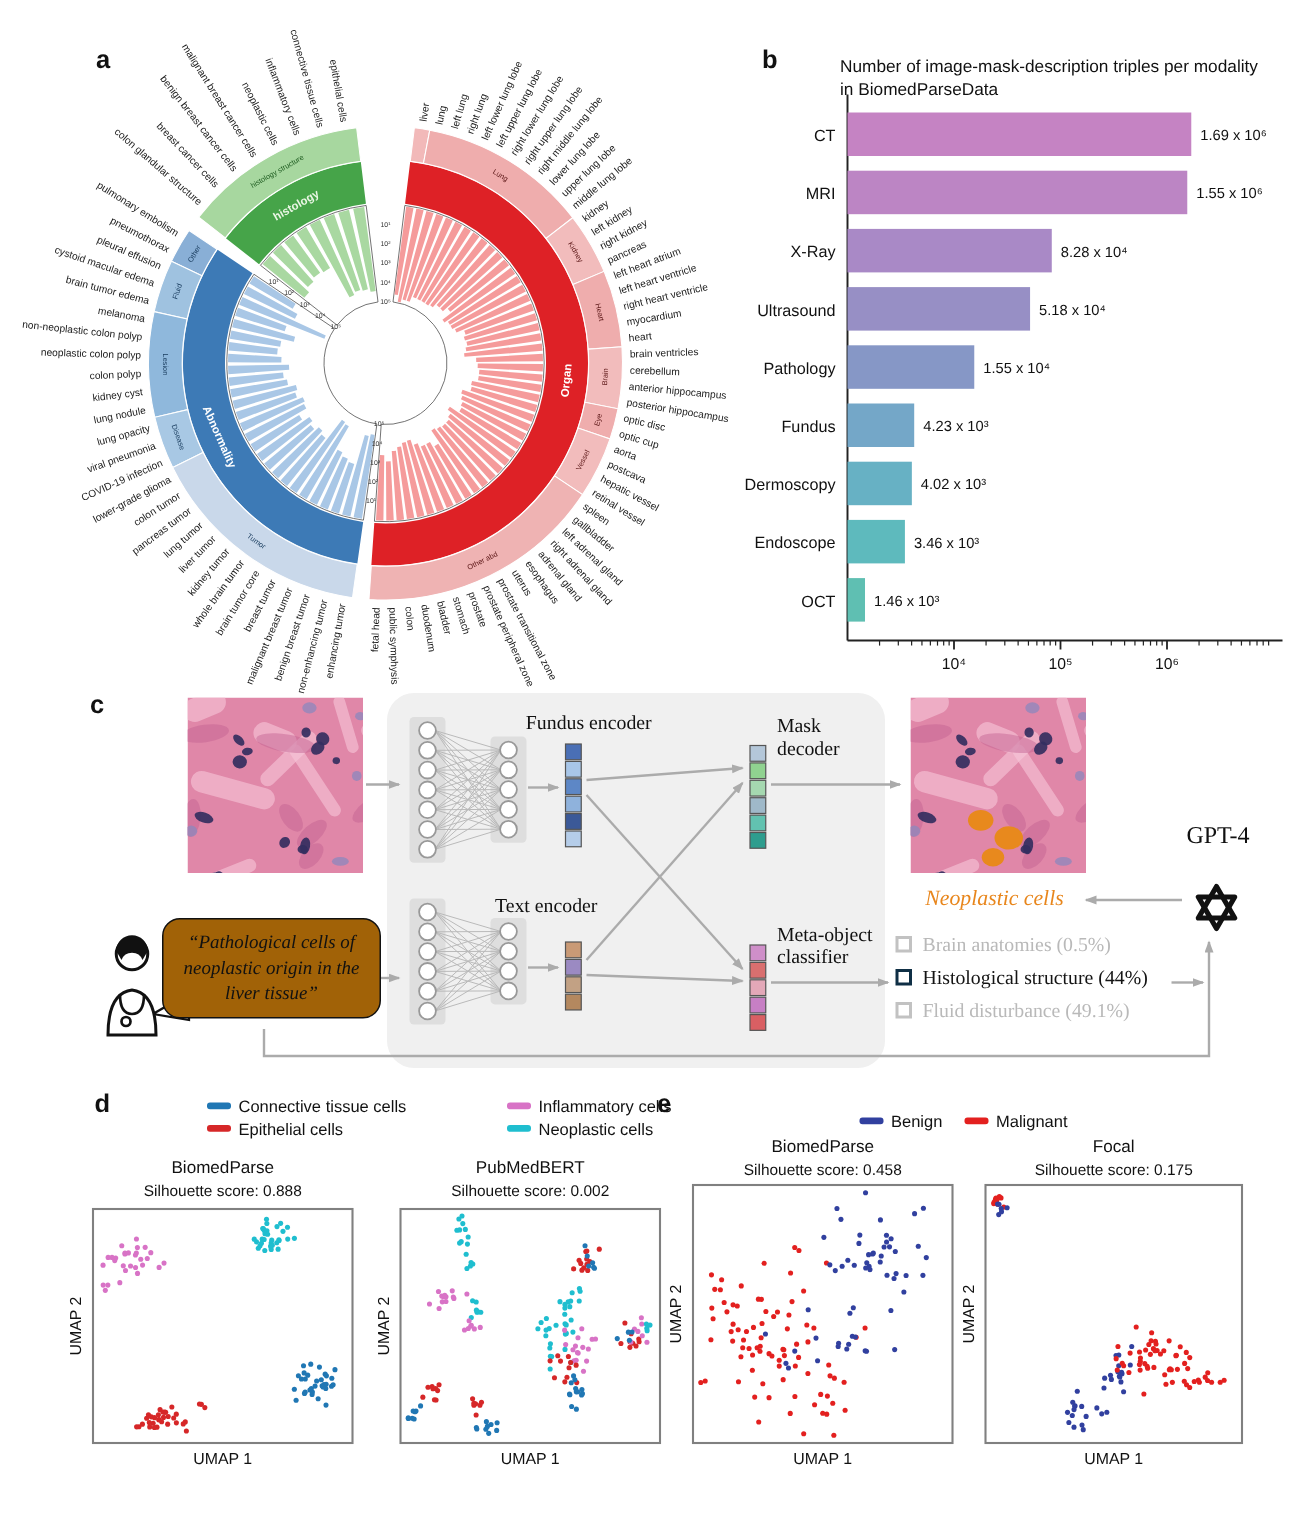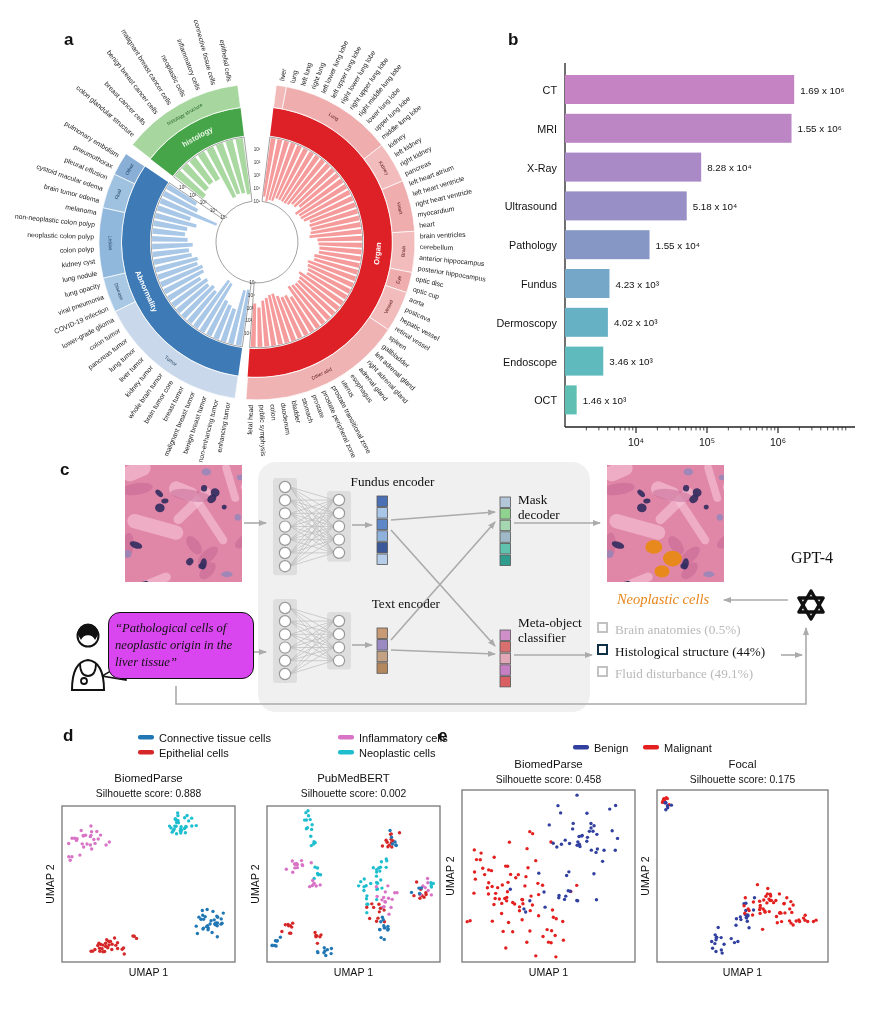--- a/index.html
+++ b/index.html
@@ -2,29 +2,29 @@
 <html><head>
 <meta charset="utf-8">
 <style>
   html,body{margin:0;padding:0;background:#fff;}
   .page{position:relative;width:874px;height:1024px;background:#fff;overflow:hidden;
         font-family:"Liberation Sans",sans-serif;color:#111;}
   .pl{position:absolute;font-weight:bold;font-size:17px;font-family:"Liberation Sans",sans-serif;}
   svg{position:absolute;overflow:visible;}
   #b-title{position:absolute;left:560px;top:38px;width:286px;font-size:11.5px;line-height:1.3;color:#111;}
   .enc-label{position:absolute;font-family:"Liberation Serif",serif;font-size:13.2px;color:#111;line-height:1.15;}
-  #bubble{position:absolute;left:108px;top:612px;width:132px;background:#d946ef;border:1.8px solid #111;
+  #bubble{position:absolute;left:108px;top:612px;width:132px;background:#a16207;border:1.8px solid #111;
           border-radius:12px;padding:7px 6px;font-family:"Liberation Serif",serif;font-style:italic;
-          font-size:12.6px;line-height:1.35;}
+          font-size:12.6px;text-align:center;line-height:1.35;}
   #neo-label{position:absolute;left:593px;top:591px;width:140px;text-align:center;
              font-family:"Liberation Serif",serif;font-style:italic;font-size:14.5px;}
   #gpt-label{position:absolute;left:783px;top:549px;width:58px;text-align:center;
              font-family:"Liberation Serif",serif;font-size:16px;}
   #cand-list{position:absolute;left:597px;top:622px;}
-  .cand-row{display:flex;align-items:flex-start;gap:7px;height:15px;margin-bottom:7px;
+  .cand-row{display:flex;align-items:center;gap:7px;height:15px;margin-bottom:7px;
             font-family:"Liberation Serif",serif;font-size:13.2px;}
   .cand-box{width:11px;height:11px;box-sizing:border-box;background:#fff;}
   .cand-row.inactive .cand-box{border:2px solid #c2c2c2;}
   .cand-row.inactive .cand-label{color:#b9b9b9;}
   .cand-row.active .cand-box{border:2.6px solid #0f2f45;}
   .cand-row.active .cand-label{color:#141414;}
 </style>
 </head>
 <body>
 
@@ -247,20 +247,21 @@
       <text x="250.0384043463743" y="299.735158231527" text-anchor="middle" font-size="4.6" fill="#333" font-family="&quot;Liberation Sans&quot;,sans-serif">10³</text>
       <text x="251.37636867620026" y="287.0052779708131" text-anchor="middle" font-size="4.6" fill="#333" font-family="&quot;Liberation Sans&quot;,sans-serif">10⁴</text>
       <text x="252.71433300602624" y="274.2753977100992" text-anchor="middle" font-size="4.6" fill="#333" font-family="&quot;Liberation Sans&quot;,sans-serif">10⁵</text>
       <text x="182.40863311862984" y="179.306199738634" text-anchor="middle" font-size="4.6" fill="#333" font-family="&quot;Liberation Sans&quot;,sans-serif">10¹</text>
       <text x="192.76405064662916" y="186.82985096797765" text-anchor="middle" font-size="4.6" fill="#333" font-family="&quot;Liberation Sans&quot;,sans-serif">10²</text>
       <text x="203.11946817462848" y="194.3535021973213" text-anchor="middle" font-size="4.6" fill="#333" font-family="&quot;Liberation Sans&quot;,sans-serif">10³</text>
       <text x="213.47488570262783" y="201.87715342666496" text-anchor="middle" font-size="4.6" fill="#333" font-family="&quot;Liberation Sans&quot;,sans-serif">10⁴</text>
       <text x="223.83030323062715" y="209.4008046560086" text-anchor="middle" font-size="4.6" fill="#333" font-family="&quot;Liberation Sans&quot;,sans-serif">10⁵</text>
     </svg>
 
+  <div id="b-title">Number of image-mask-description triples per modality in BiomedParseData</div>
   <svg id="svg-b" style="left:500px;top:35px" width="374" height="420">
       <line x1="65" y1="28" x2="65" y2="392" stroke="#222" stroke-width="1.3"></line>
       <line x1="65" y1="392" x2="355" y2="392" stroke="#222" stroke-width="1.3"></line>
       <line x1="136" y1="392" x2="136" y2="398" stroke="#222" stroke-width="1.2"></line>
       <text x="136" y="411" text-anchor="middle" font-size="10.5" fill="#111" font-family="&quot;Liberation Sans&quot;,sans-serif">10⁴</text>
       <line x1="207" y1="392" x2="207" y2="398" stroke="#222" stroke-width="1.2"></line>
       <text x="207" y="411" text-anchor="middle" font-size="10.5" fill="#111" font-family="&quot;Liberation Sans&quot;,sans-serif">10⁵</text>
       <line x1="278" y1="392" x2="278" y2="398" stroke="#222" stroke-width="1.2"></line>
       <text x="278" y="411" text-anchor="middle" font-size="10.5" fill="#111" font-family="&quot;Liberation Sans&quot;,sans-serif">10⁶</text>
       <line x1="86.37312969214267" y1="392" x2="86.37312969214267" y2="395.4" stroke="#222" stroke-width="0.8"></line>
@@ -566,22 +567,22 @@
         <path d="M77.5,184A10.5,10.5 0 0 1 98.5,184L95,190A7.5,7.5 0 0 0 81,190Z" fill="#111"></path>
         <path d="M80,213Q80,226 88,226Q96,226 96,213" fill="none" stroke="#111" stroke-width="1.8"></path>
         <circle cx="84" cy="231" r="3" fill="none" stroke="#111" stroke-width="1.8"></circle>
       </g>
       <g>
         <polygon points="811,141 823.1243556529821,162 798.8756443470179,162" fill="none" stroke="#111" stroke-width="3.4" stroke-linejoin="round"></polygon>
         <polygon points="823.1243556529821,148 811,169 798.8756443470179,148" fill="none" stroke="#111" stroke-width="3.4" stroke-linejoin="round"></polygon>
       </g>
     </svg>
   <div class="enc-label" style="left:330px;top:474px;width:125px;text-align:center">Fundus encoder</div>
-  <div class="enc-label" style="left:330px;top:596px;width:110px;text-align:right">Text encoder</div>
-  <div class="enc-label" style="left:518px;top:492px;width:70px">Mask decoder</div>
+  <div class="enc-label" style="left:330px;top:596px;width:110px;text-align:left">Text encoder</div>
+  <div class="enc-label" style="left:518px;top:476px;width:70px">Mask decoder</div>
   <div class="enc-label" style="left:518px;top:615px;width:95px">Meta-object classifier</div>
   <div id="gpt-label">GPT-4</div>
   <div id="neo-label" style="color: rgb(232, 134, 28);">Neoplastic cells</div>
   <div id="bubble">“Pathological cells of neoplastic origin in the liver tissue”</div>
   <div id="cand-list">
     <div class="cand-row inactive">
       <span class="cand-box"></span>
       <span class="cand-label">Brain anatomies (0.5%)</span>
     </div>
     <div class="cand-row active">

